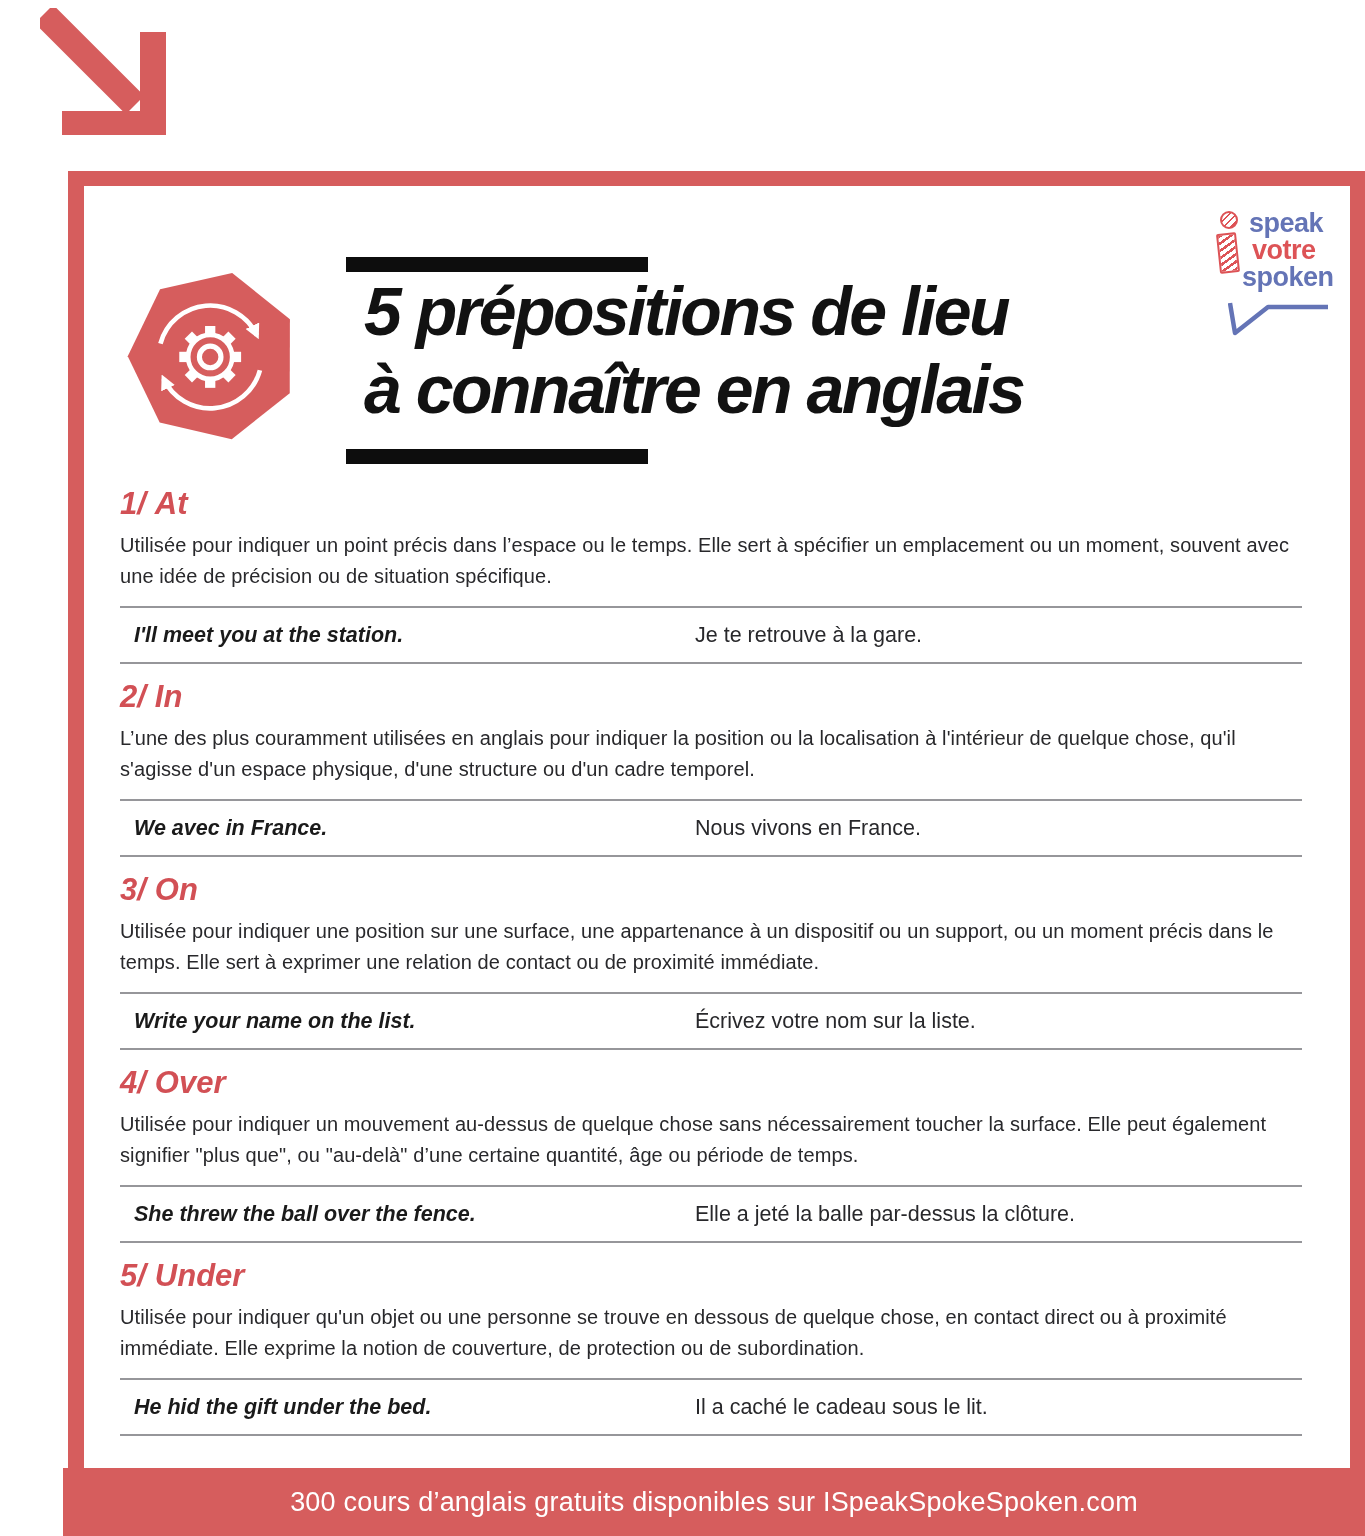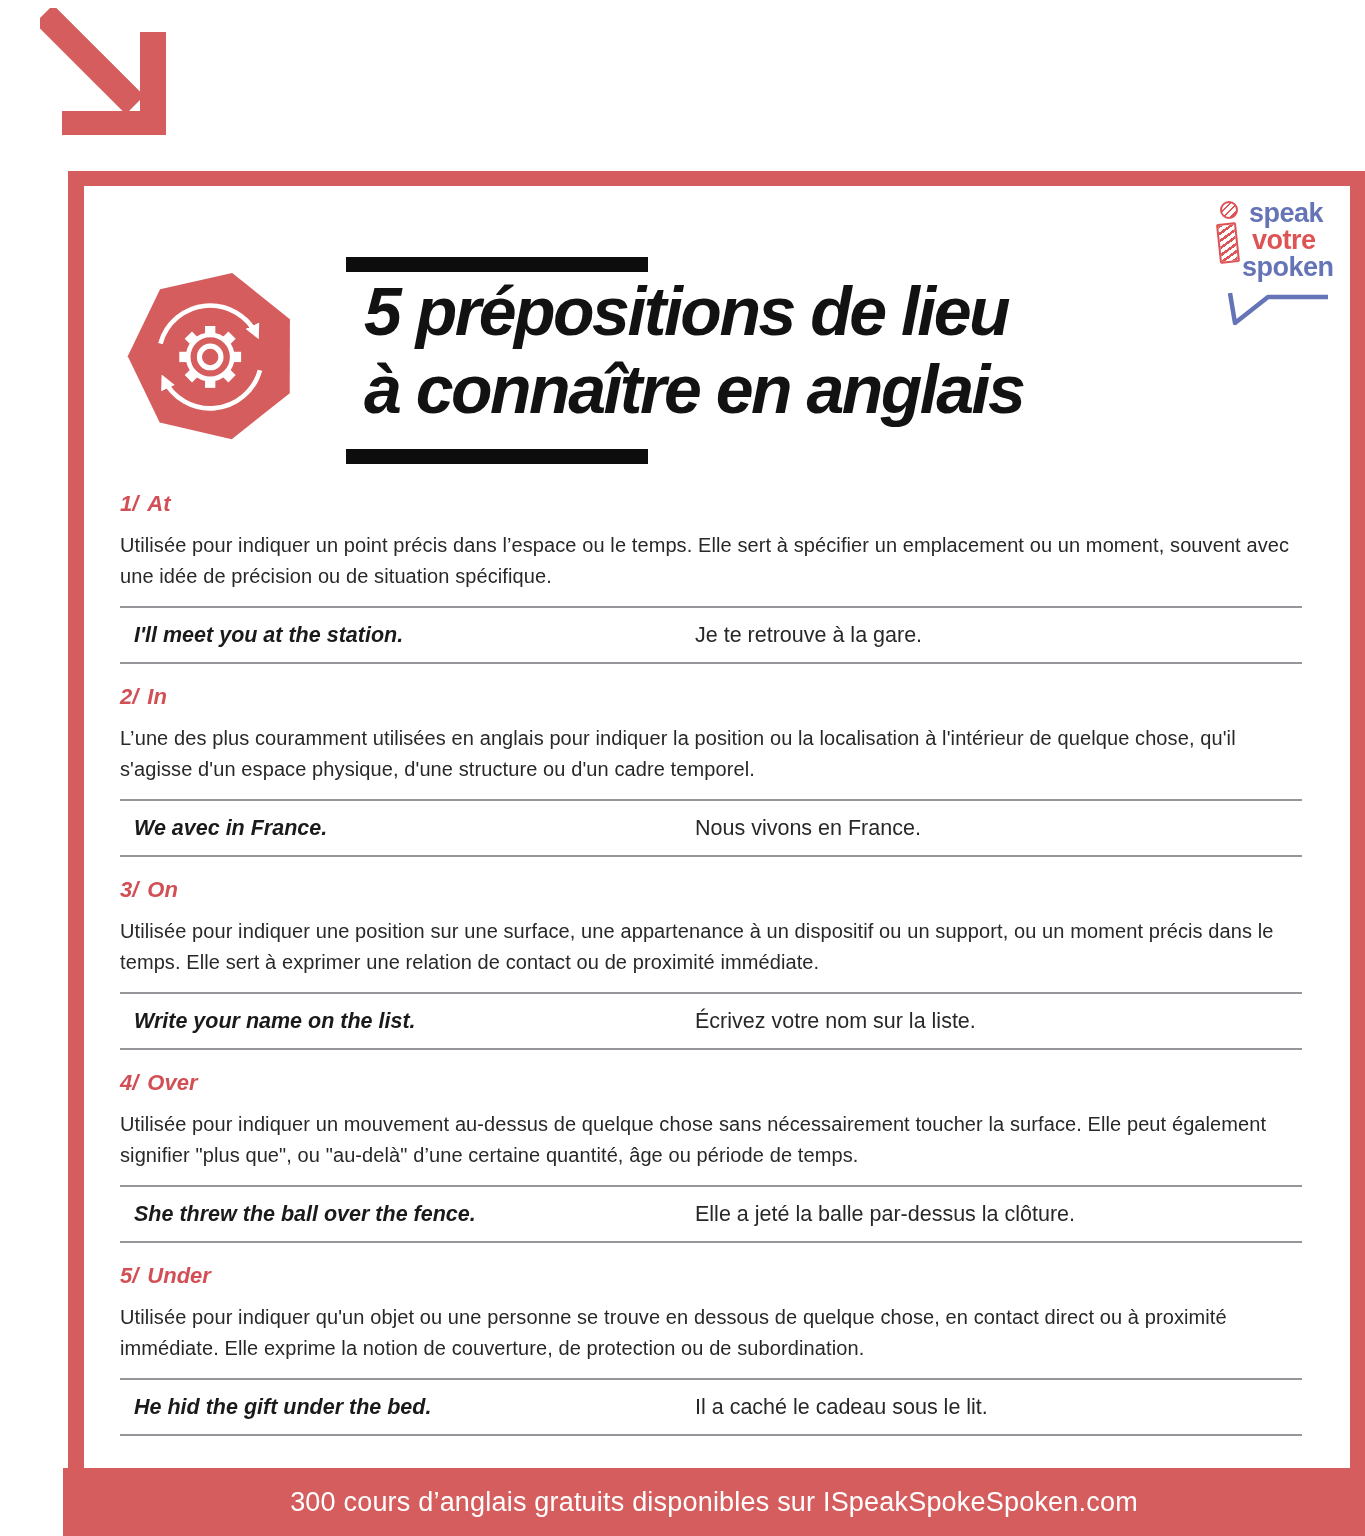--- a/index.html
+++ b/index.html
@@ -16,21 +16,21 @@
     position:relative;width:1365px;height:1536px;background:#ffffff;
     font-family:"Liberation Sans","DejaVu Sans",sans-serif;overflow:hidden;
   }
   
   .corner-arrow{position:absolute;left:40px;top:8px;width:126px;height:127px;}
   
   .frame-top{position:absolute;left:68px;top:171px;width:1297px;height:15px;background:var(--red);}
   .frame-left{position:absolute;left:68px;top:171px;width:16px;height:1297px;background:var(--red);}
   .frame-right{position:absolute;left:1350px;top:171px;width:15px;height:1297px;background:var(--red);}
   
-  .logo{position:absolute;left:1205px;top:198px;width:140px;height:140px;}
+  .logo{position:absolute;left:1205px;top:208px;width:140px;height:140px;}
   .logo .word{position:absolute;font-size:27px;font-weight:bold;line-height:27px;letter-spacing:-0.5px;}
   .logo .w1{left:44px;top:2px;color:var(--logo-blue);}
   .logo .w2{left:47px;top:29px;color:var(--logo-red);}
   .logo .w3{left:37px;top:56px;color:var(--logo-blue);}
   .i-dot{position:absolute;left:15px;top:3px;width:14px;height:14px;border-radius:50%;
     border:2.5px solid var(--logo-red);
     background:repeating-linear-gradient(135deg,var(--logo-red) 0 2px,transparent 2px 5px);}
   .i-body{position:absolute;left:13px;top:25px;width:16px;height:36px;border-radius:2px;
     border:2.5px solid var(--logo-red);transform:rotate(-6deg);
     background:repeating-linear-gradient(150deg,var(--logo-red) 0 2.5px,transparent 2.5px 6px);}
@@ -43,21 +43,21 @@
   .bar-bottom{top:449px;}
   .page-title{
     position:absolute;left:364px;top:272px;width:760px;
     font-size:68px;line-height:78px;font-weight:bold;font-style:italic;
     letter-spacing:-2.5px;color:var(--title-black);
   }
   .page-title .tline{display:block;white-space:nowrap;}
   
   .sections{position:absolute;left:120px;top:481px;width:1182px;}
   .sec h2{
-    font-size:22px;line-height:27px;font-weight:bold;font-style:italic;
+    font-size:31px;line-height:27px;font-weight:bold;font-style:italic;
     color:var(--heading-red);margin:19px 0 13px 0;
   }
   .sec:first-child h2{margin-top:9px;}
   .sec h2 .sec-name{margin-left:9px;}
   .sec p{
     font-size:20px;line-height:31px;color:var(--text);
     margin:0 0 14px 0;letter-spacing:0.1px;
   }
   .example{
     display:flex;align-items:center;

